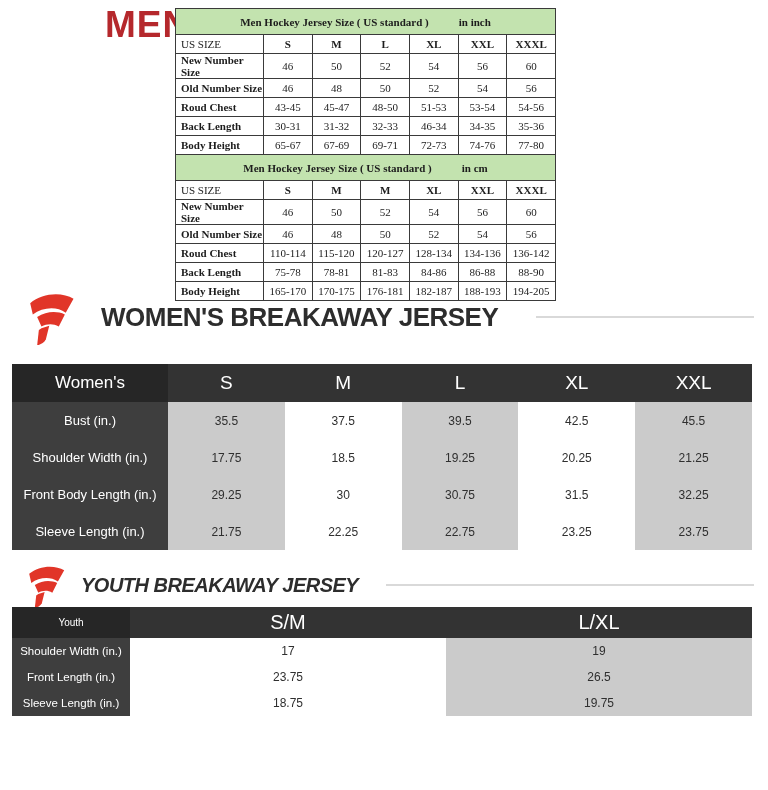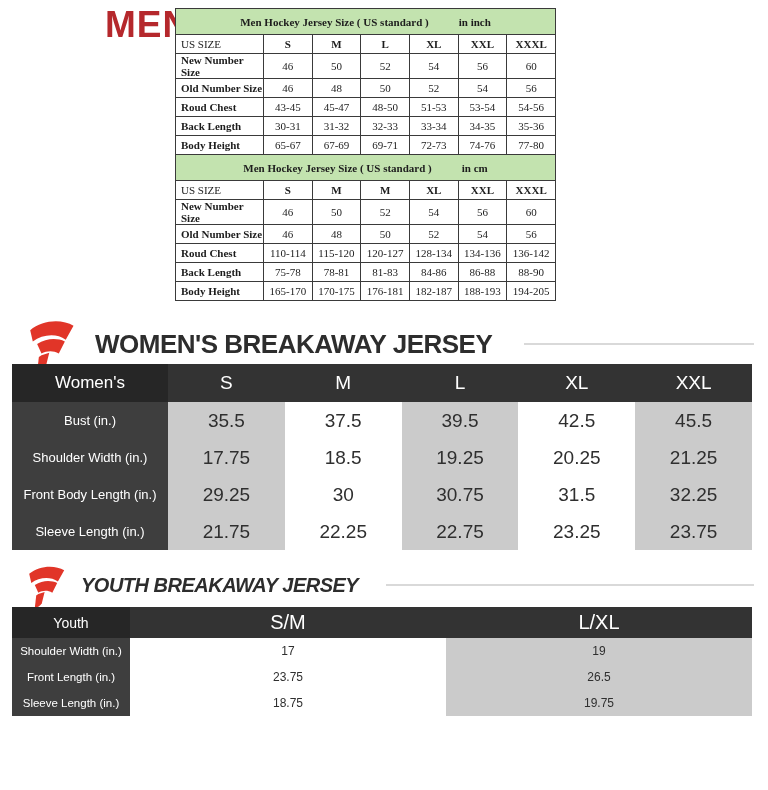--- a/index.html
+++ b/index.html
@@ -44,21 +44,21 @@
 
   
   .sec-header{position:absolute;left:25px;right:14px;display:flex;align-items:center;}
   .sec-header .flag{flex:0 0 auto;}
   .sec-title{
     font-weight:bold;color:var(--title-ink);
     letter-spacing:-0.5px;white-space:nowrap;
     font-family:"Liberation Sans",sans-serif;
   }
   .sec-rule{flex:1 1 auto;height:2px;background:var(--line);margin-left:14px;}
-  .women-header{top:315px;height:58px;gap:18px;}
+  .women-header{top:288px;height:58px;gap:24px;}
   .women-header .sec-title{font-size:26px;}
   .youth-header{top:560px;height:50px;gap:14px;font-style:italic;}
   .youth-header .sec-title{font-size:20px;}
 
   
   table.bw{
     border-collapse:collapse;table-layout:fixed;
     position:absolute;left:12px;width:740px;
     font-family:"Liberation Sans",sans-serif;
   }
@@ -67,32 +67,32 @@
   .bw tr.head td:first-child{background:var(--dark-corner);}
   .bw td.row-label{background:var(--dark-label);color:#fff;}
 
   .w-table{top:364px;}
   .w-table col.lbl{width:156px;}
   .w-table tr.head{height:38px;}
   .w-table tr.data{height:37px;}
   .w-table tr.head td{font-size:19px;}
   .w-table tr.head td:first-child{font-size:17px;}
   .w-table td.row-label{font-size:13px;}
-  .w-table td.val{font-size:19px;color:#2f2f2f;background:#fff;}
+  .w-table td.val{font-size:12px;color:#2f2f2f;background:#fff;}
   .w-table td.val:nth-child(2),
   .w-table td.val:nth-child(4),
   .w-table td.val:nth-child(6){background:var(--gray-band);}
 
   .y-table{top:607px;}
   .y-table col.lbl{width:118px;}
   .y-table col.c1{width:316px;}
   .y-table tr.head{height:31px;}
   .y-table tr.data{height:26px;}
   .y-table tr.head td{font-size:20px;}
-  .y-table tr.head td:first-child{font-size:14px;}
+  .y-table tr.head td:first-child{font-size:10px;}
   .y-table td.row-label{font-size:11.5px;}
   .y-table td.val{font-size:12px;color:#2f2f2f;background:#fff;}
   .y-table td.val:nth-child(3){background:var(--gray-band);}
 </style>
 </head>
 <body>
 
 <div class="page">
 
   <div class="men-label">MEN</div>
@@ -144,21 +144,21 @@
           <td class="val">48-50</td>
           <td class="val">51-53</td>
           <td class="val">53-54</td>
           <td class="val">54-56</td>
         </tr>
         <tr>
           <td class="row-label">Back Length</td>
           <td class="val">30-31</td>
           <td class="val">31-32</td>
           <td class="val">32-33</td>
-          <td class="val">33-34</td>
+          <td class="val">46-34</td>
           <td class="val">34-35</td>
           <td class="val">35-36</td>
         </tr>
         <tr>
           <td class="row-label">Body Height</td>
           <td class="val">65-67</td>
           <td class="val">67-69</td>
           <td class="val">69-71</td>
           <td class="val">72-73</td>
           <td class="val">74-76</td>

